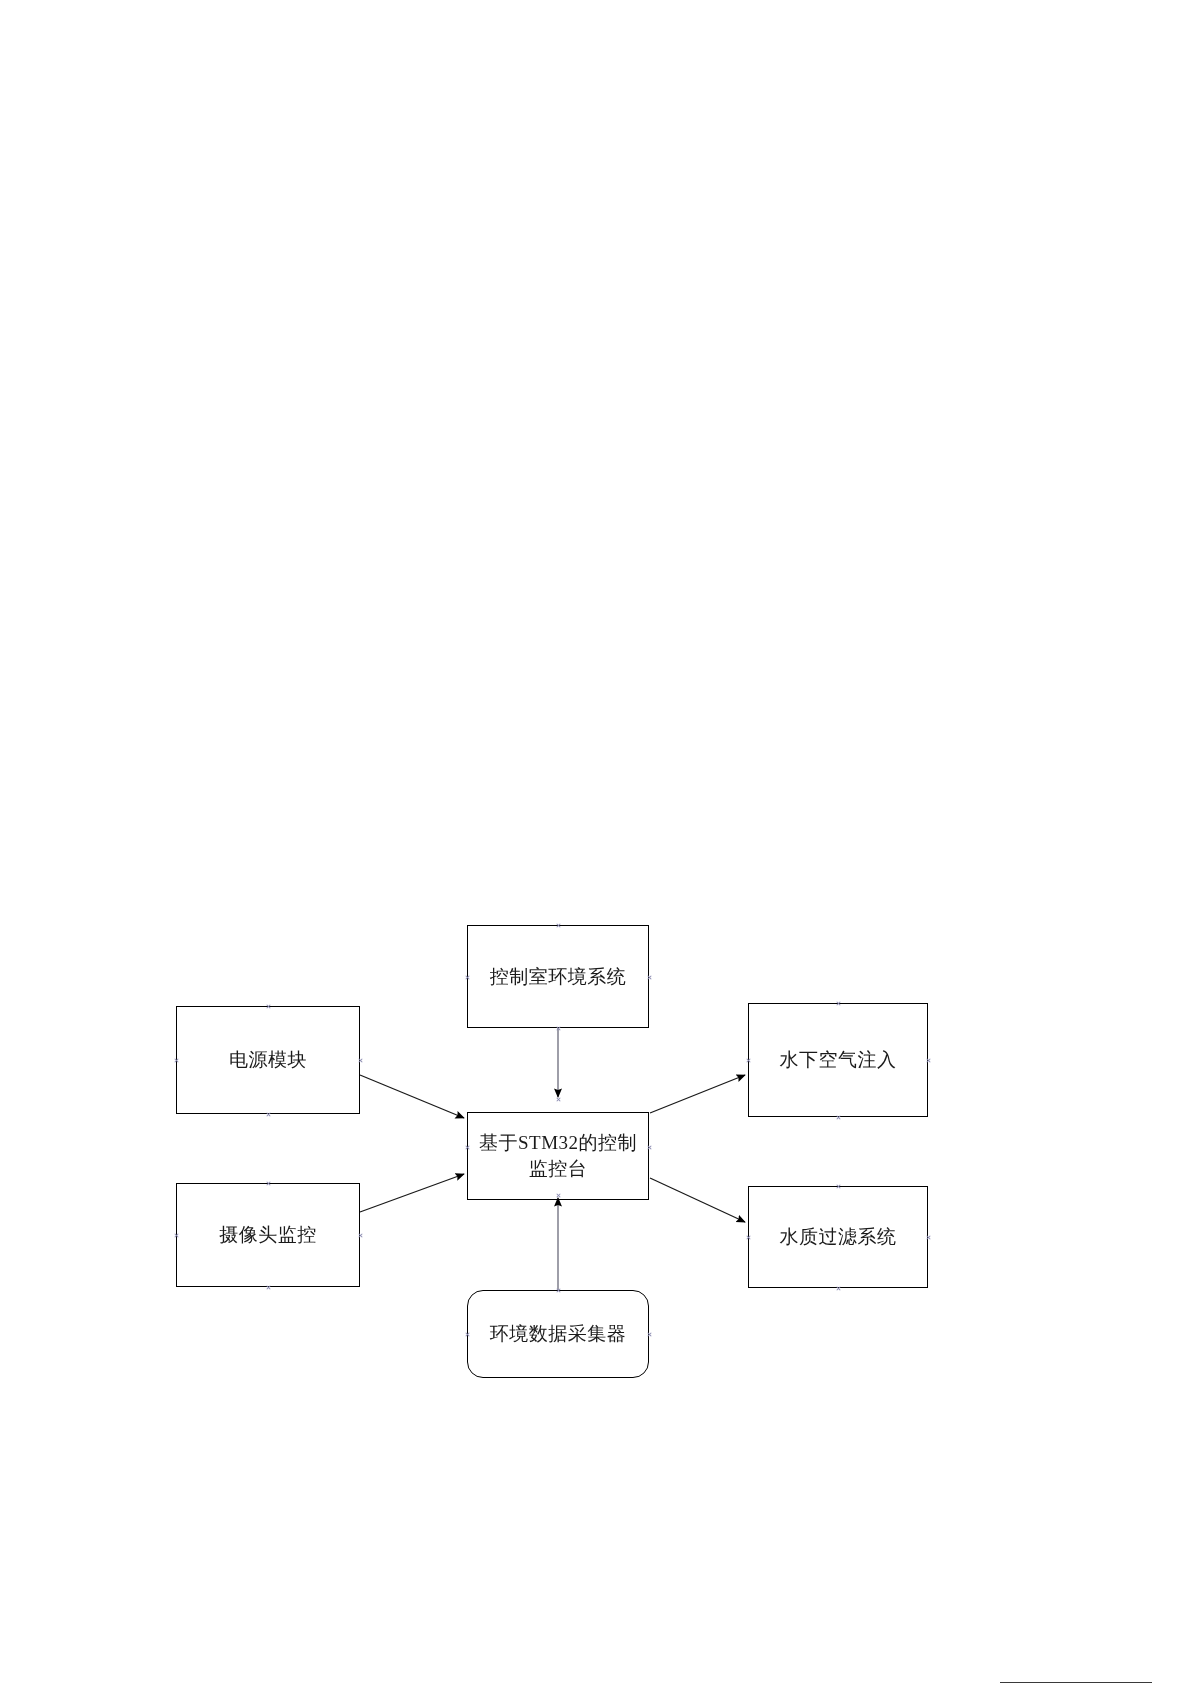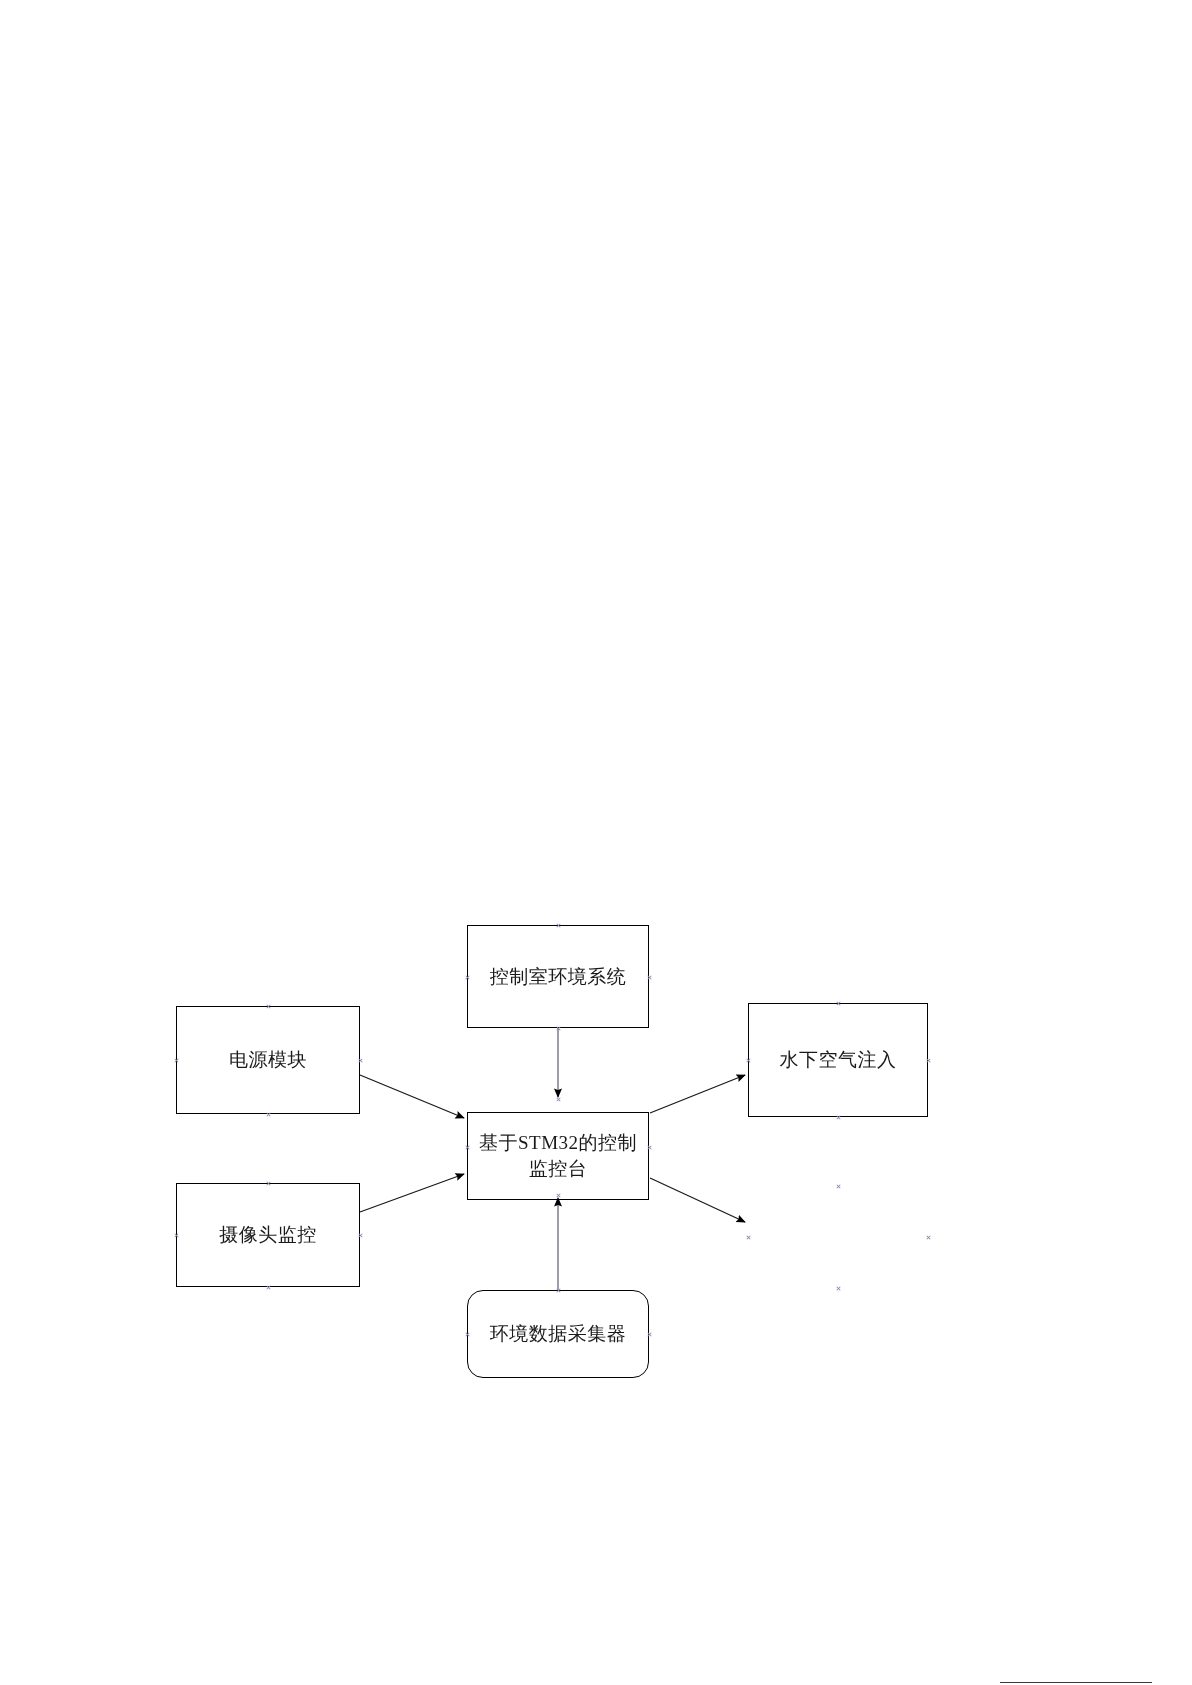--- a/index.html
+++ b/index.html
@@ -128,20 +128,23 @@
   </div>
 
   <div class="node-box" style="left:467px; top:1290px; width:182px; height:88px;border-radius:16px;">
     <span class="node-label">环境数据采集器</span>
   </div>
 
   <div class="node-box" style="left:748px; top:1003px; width:180px; height:114px;text-align:right;">
     <span class="node-label">水下空气注入</span>
   </div>
 
+  <div class="node-box" style="left:748px; top:1186px; width:180px; height:102px;">
+    <span class="node-label">水质过滤系统</span>
+  </div>
 
   <div class="handle" style="left:558px; top:925px;"></div>
   <div class="handle" style="left:467px; top:977px;"></div>
   <div class="handle" style="left:649px; top:977px;"></div>
   <div class="handle" style="left:558px; top:1028px;"></div>
 
   <div class="handle" style="left:268px; top:1006px;"></div>
   <div class="handle" style="left:176px; top:1060px;"></div>
   <div class="handle" style="left:360px; top:1060px;"></div>
   <div class="handle" style="left:268px; top:1114px;"></div>

